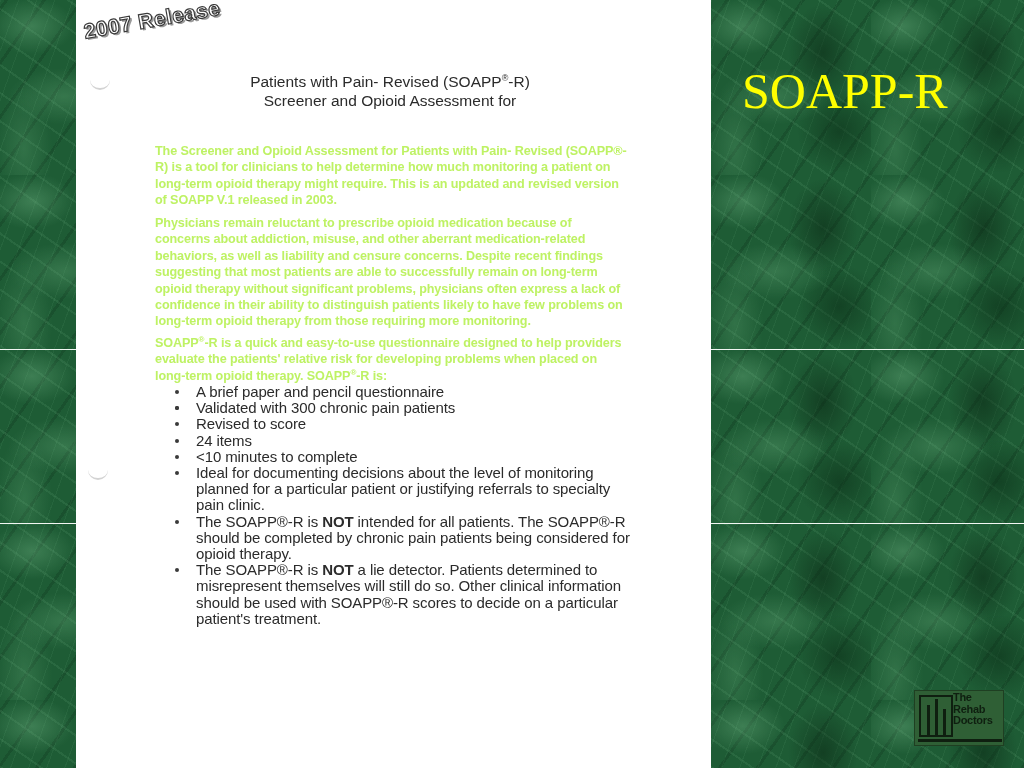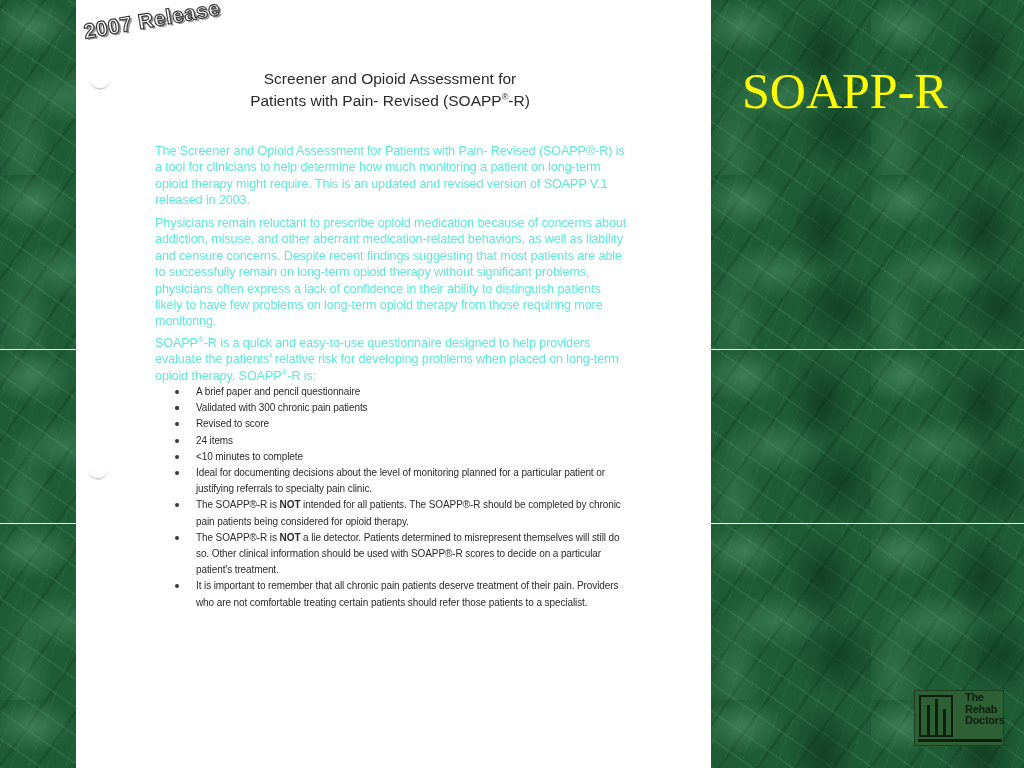--- a/index.html
+++ b/index.html
@@ -67,30 +67,31 @@
     line-height: 19px;
     color: #2b2b2b;
   }
   .doc-title sup { font-size: 9px; }
   .para {
     position: absolute;
     left: 155px;
     width: 475px;
     font-size: 12.6px;
     line-height: 16.4px;
-    color: #5eead4;
+    color: #bef264;
     letter-spacing: -0.1px;
+    font-weight: bold;
   }
   .para sup { font-size: 8px; line-height: 0; }
   .bullets {
     position: absolute;
     left: 171px; top: 384px;
     width: 460px;
     list-style: none;
-    font-size: 10px;
+    font-size: 15px;
     line-height: 16.2px;
     color: #2b2b2b;
     letter-spacing: -0.1px;
   }
   .bullets li {
     position: relative;
     padding-left: 25px;
   }
   .bullets li .dot {
     position: absolute;
@@ -130,21 +131,20 @@
     background: #0f1f10;
   }
   .logo .text {
     position: absolute;
     left: 38px; top: 1px;
     font-size: 11px;
     line-height: 11.5px;
     font-weight: bold;
     color: #0f1f10;
     letter-spacing: -0.3px;
-    padding-left: 12px;
   }
   .logo .bar {
     position: absolute;
     left: 3px; bottom: 3px;
     width: 84px; height: 3px;
     background: #0f1f10;
   }
 </style>
 </head>
 <body>
@@ -158,40 +158,39 @@
 <div class="hline" style="left:711px;width:313px;top:523px;"></div>
 
 <div class="doc"></div>
 
 <div class="punch" style="left:90px;top:80px;"></div>
 <div class="punch" style="left:88px;top:470px;"></div>
 
 <div class="release">2007 Release</div>
 
 <div class="doc-title">
+  <div><span>Patients with Pain- Revised (SOAPP</span><sup>®</sup><span>-R)</span></div>
   <div>Screener and Opioid Assessment for</div>
-  <div><span>Patients with Pain- Revised (SOAPP</span><sup>®</sup><span>-R)</span></div>
 </div>
 
 <p class="para" style="top:143px;">The Screener and Opioid Assessment for Patients with Pain- Revised (SOAPP®-R) is a tool for clinicians to help determine how much monitoring a patient on long-term opioid therapy might require.  This is an updated and revised version of SOAPP V.1 released in 2003.</p>
 <p class="para" style="top:215px;">Physicians remain reluctant to prescribe opioid medication because of concerns about addiction, misuse, and other aberrant medication-related behaviors, as well as liability and censure concerns. Despite recent findings suggesting that most patients are able to successfully remain on long-term opioid therapy without significant problems, physicians often express a lack of confidence in their ability to distinguish patients likely to have few problems on long-term opioid therapy from those requiring more monitoring.</p>
 
 <p class="para" style="top:335px;"><span>SOAPP</span><sup>®</sup><span>-R is a quick and easy-to-use questionnaire designed to help providers evaluate the patients' relative risk for developing problems when placed on long-term opioid therapy.  SOAPP</span><sup>®</sup><span>-R is:</span></p>
 
 <ul class="bullets">
   <li><span class="dot"></span><span>A brief paper and pencil questionnaire</span></li>
   <li><span class="dot"></span></li>
   <li><span class="dot"></span><span>Validated with 300 chronic pain patients</span></li>
   <li><span class="dot"></span><span>Revised to score</span></li>
   <li><span class="dot"></span><span>24 items</span></li>
   <li><span class="dot"></span><span>&lt;10 minutes to complete</span></li>
   <li><span class="dot"></span><span>Ideal for documenting decisions about the level of monitoring planned for a particular patient or justifying referrals to specialty pain clinic.</span></li>
   <li><span class="dot"></span><span>The SOAPP®-R is </span><b>NOT</b><span> intended for all patients.  The SOAPP®-R should be completed by chronic pain patients being considered for opioid therapy.</span></li>
   <li><span class="dot"></span><span>The SOAPP®-R is </span><b>NOT</b><span> a lie detector.  Patients determined to misrepresent themselves will still do so.  Other clinical information should be used with SOAPP®-R scores to decide on a particular patient's treatment.</span></li>
-  <li><span class="dot"></span><span>It is important to remember that all chronic pain patients deserve treatment of their pain.  Providers who are not comfortable treating certain patients should refer those patients to a specialist.</span></li>
 </ul>
 
 <div class="slide-title">SOAPP-R</div>
 
 <div class="logo">
   <div class="figure">
     <span style="left:6px;height:30px;"></span>
     <span style="left:14px;height:36px;"></span>
     <span style="left:22px;height:26px;"></span>
   </div>

